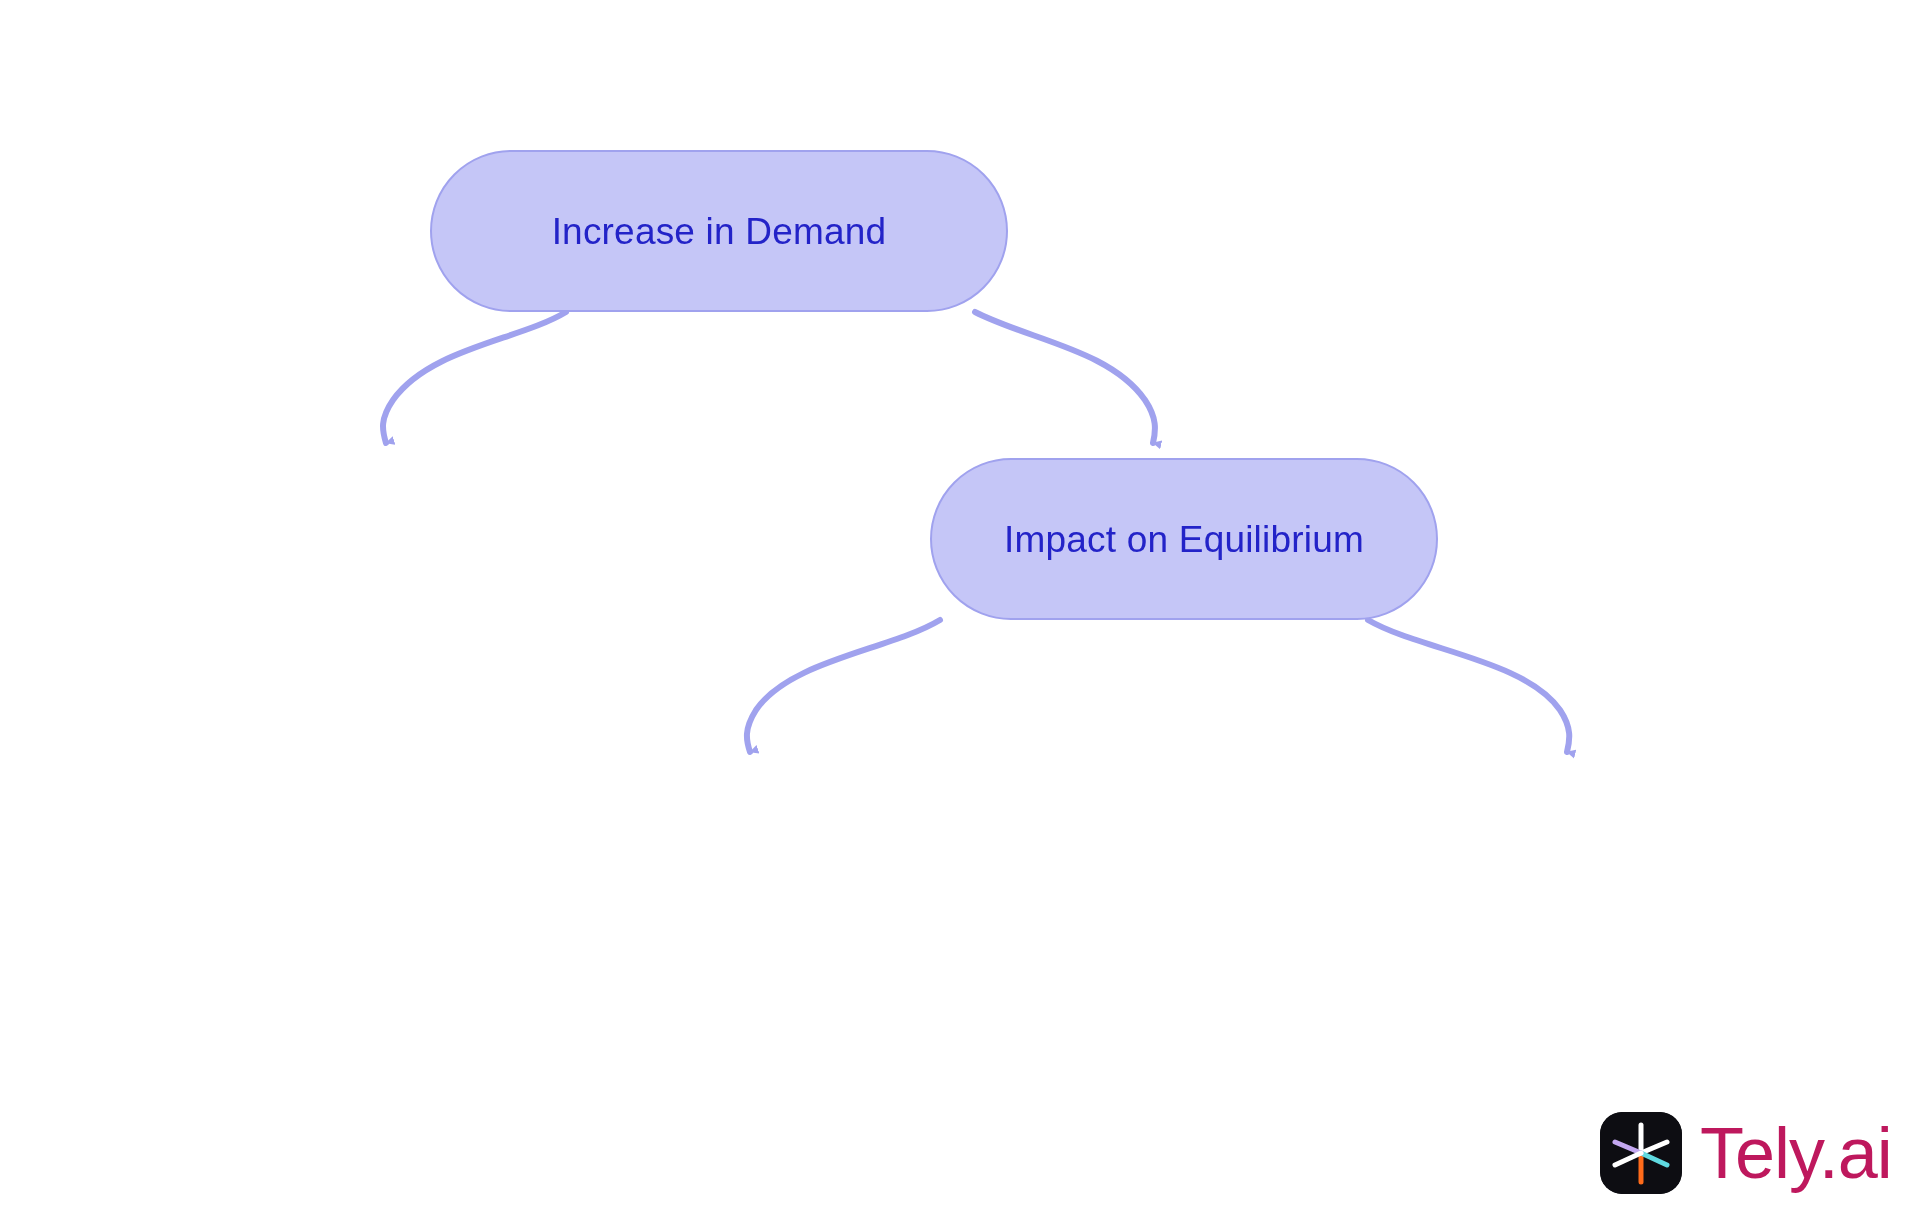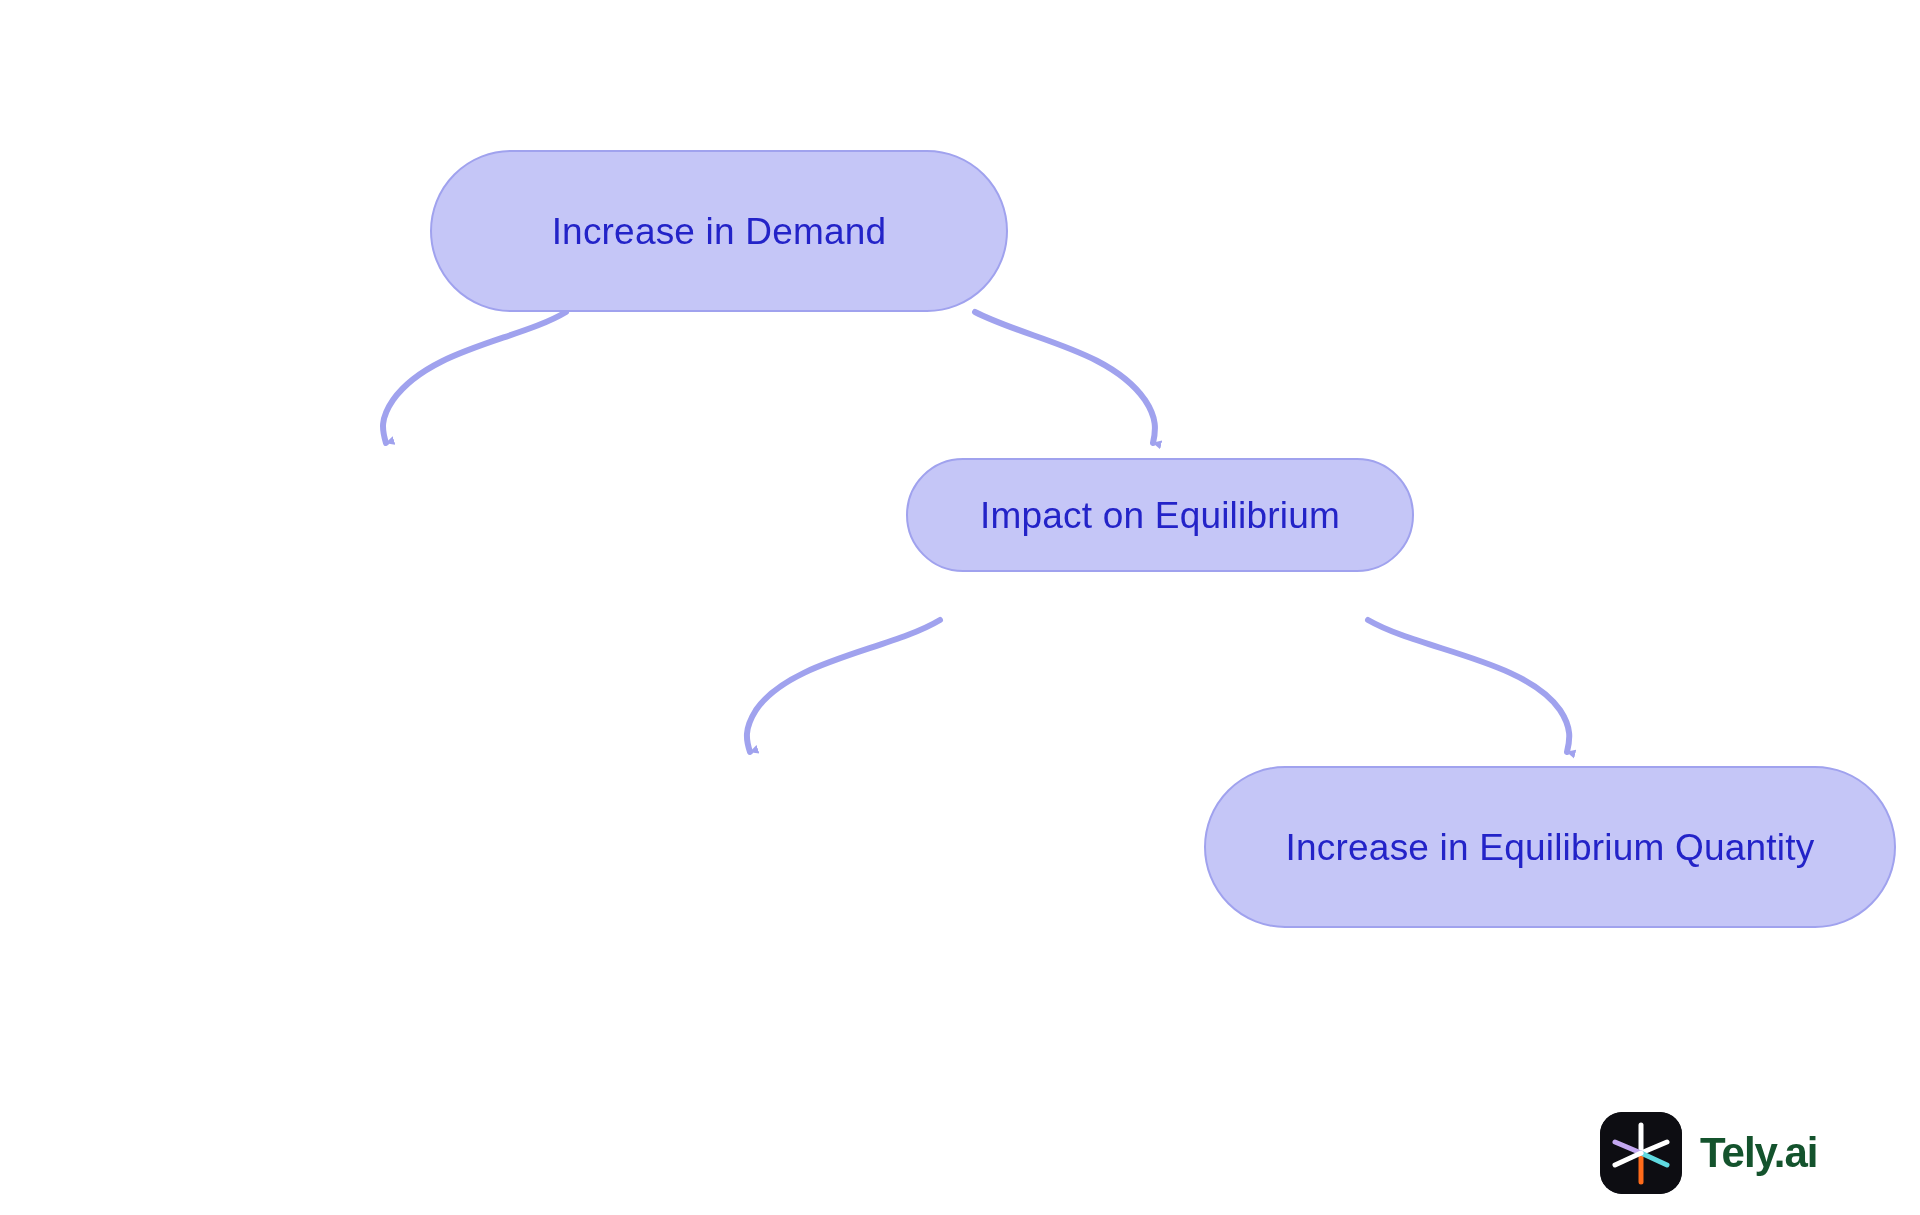--- a/index.html
+++ b/index.html
@@ -50,21 +50,21 @@
   
   #node-increase-in-demand {
     left: 430px; top: 150px; width: 578px; height: 162px;
     font-size: 37px;
   }
   #node-rightward-shift {
     left: 22px; top: 458px; width: 718px; height: 162px;
     font-size: 37px;
   }
   #node-impact-on-equilibrium {
-    left: 906px; top: 458px; width: 508px; height: 114px;
+    left: 930px; top: 458px; width: 508px; height: 162px;
     font-size: 37px;
   }
   #node-increase-equilibrium-cost {
     left: 435px; top: 766px; width: 625px; height: 162px;
     font-size: 37px;
   }
   #node-increase-equilibrium-quantity {
     left: 1204px; top: 766px; width: 692px; height: 162px;
     font-size: 37px;
   }
@@ -80,23 +80,23 @@
   }
   #brand-mark {
     width: 82px;
     height: 82px;
     border-radius: 22px;
     background: #0d0d12;
     display: block;
   }
   #brand-wordmark {
     font-family: "Liberation Sans", sans-serif;
-    font-size: 42px;
-    font-weight: 700;
-    color: #14532d;
+    font-size: 72px;
+    font-weight: 400;
+    color: #be185d;
     line-height: 1;
     letter-spacing: -1px;
   }
 </style>
 </head>
 <body>
 
 <div id="canvas">
 
   <svg id="edge-layer" viewBox="0 0 1920 1215" width="1920" height="1215">
@@ -118,23 +118,20 @@
   <div class="node" id="node-increase-in-demand">
     <span class="node-label">Increase in Demand</span>
   </div>
 
 
   <div class="node" id="node-impact-on-equilibrium">
     <span class="node-label">Impact on Equilibrium</span>
   </div>
 
 
-  <div class="node" id="node-increase-equilibrium-quantity">
-    <span class="node-label">Increase in Equilibrium Quantity</span>
-  </div>
 
   <div id="brand-logo">
     <svg id="brand-mark" viewBox="0 0 82 82" width="82" height="82">
       <rect x="0" y="0" width="82" height="82" rx="22" ry="22" fill="#0d0d12"></rect>
 
       <line x1="41" y1="13" x2="41" y2="41" stroke="#ffffff" stroke-width="5" stroke-linecap="round"></line>
 
       <line x1="41" y1="41" x2="41" y2="70" stroke="#ff6b1a" stroke-width="5" stroke-linecap="round"></line>
 
       <line x1="41" y1="41" x2="67" y2="30" stroke="#ffffff" stroke-width="5" stroke-linecap="round"></line>

